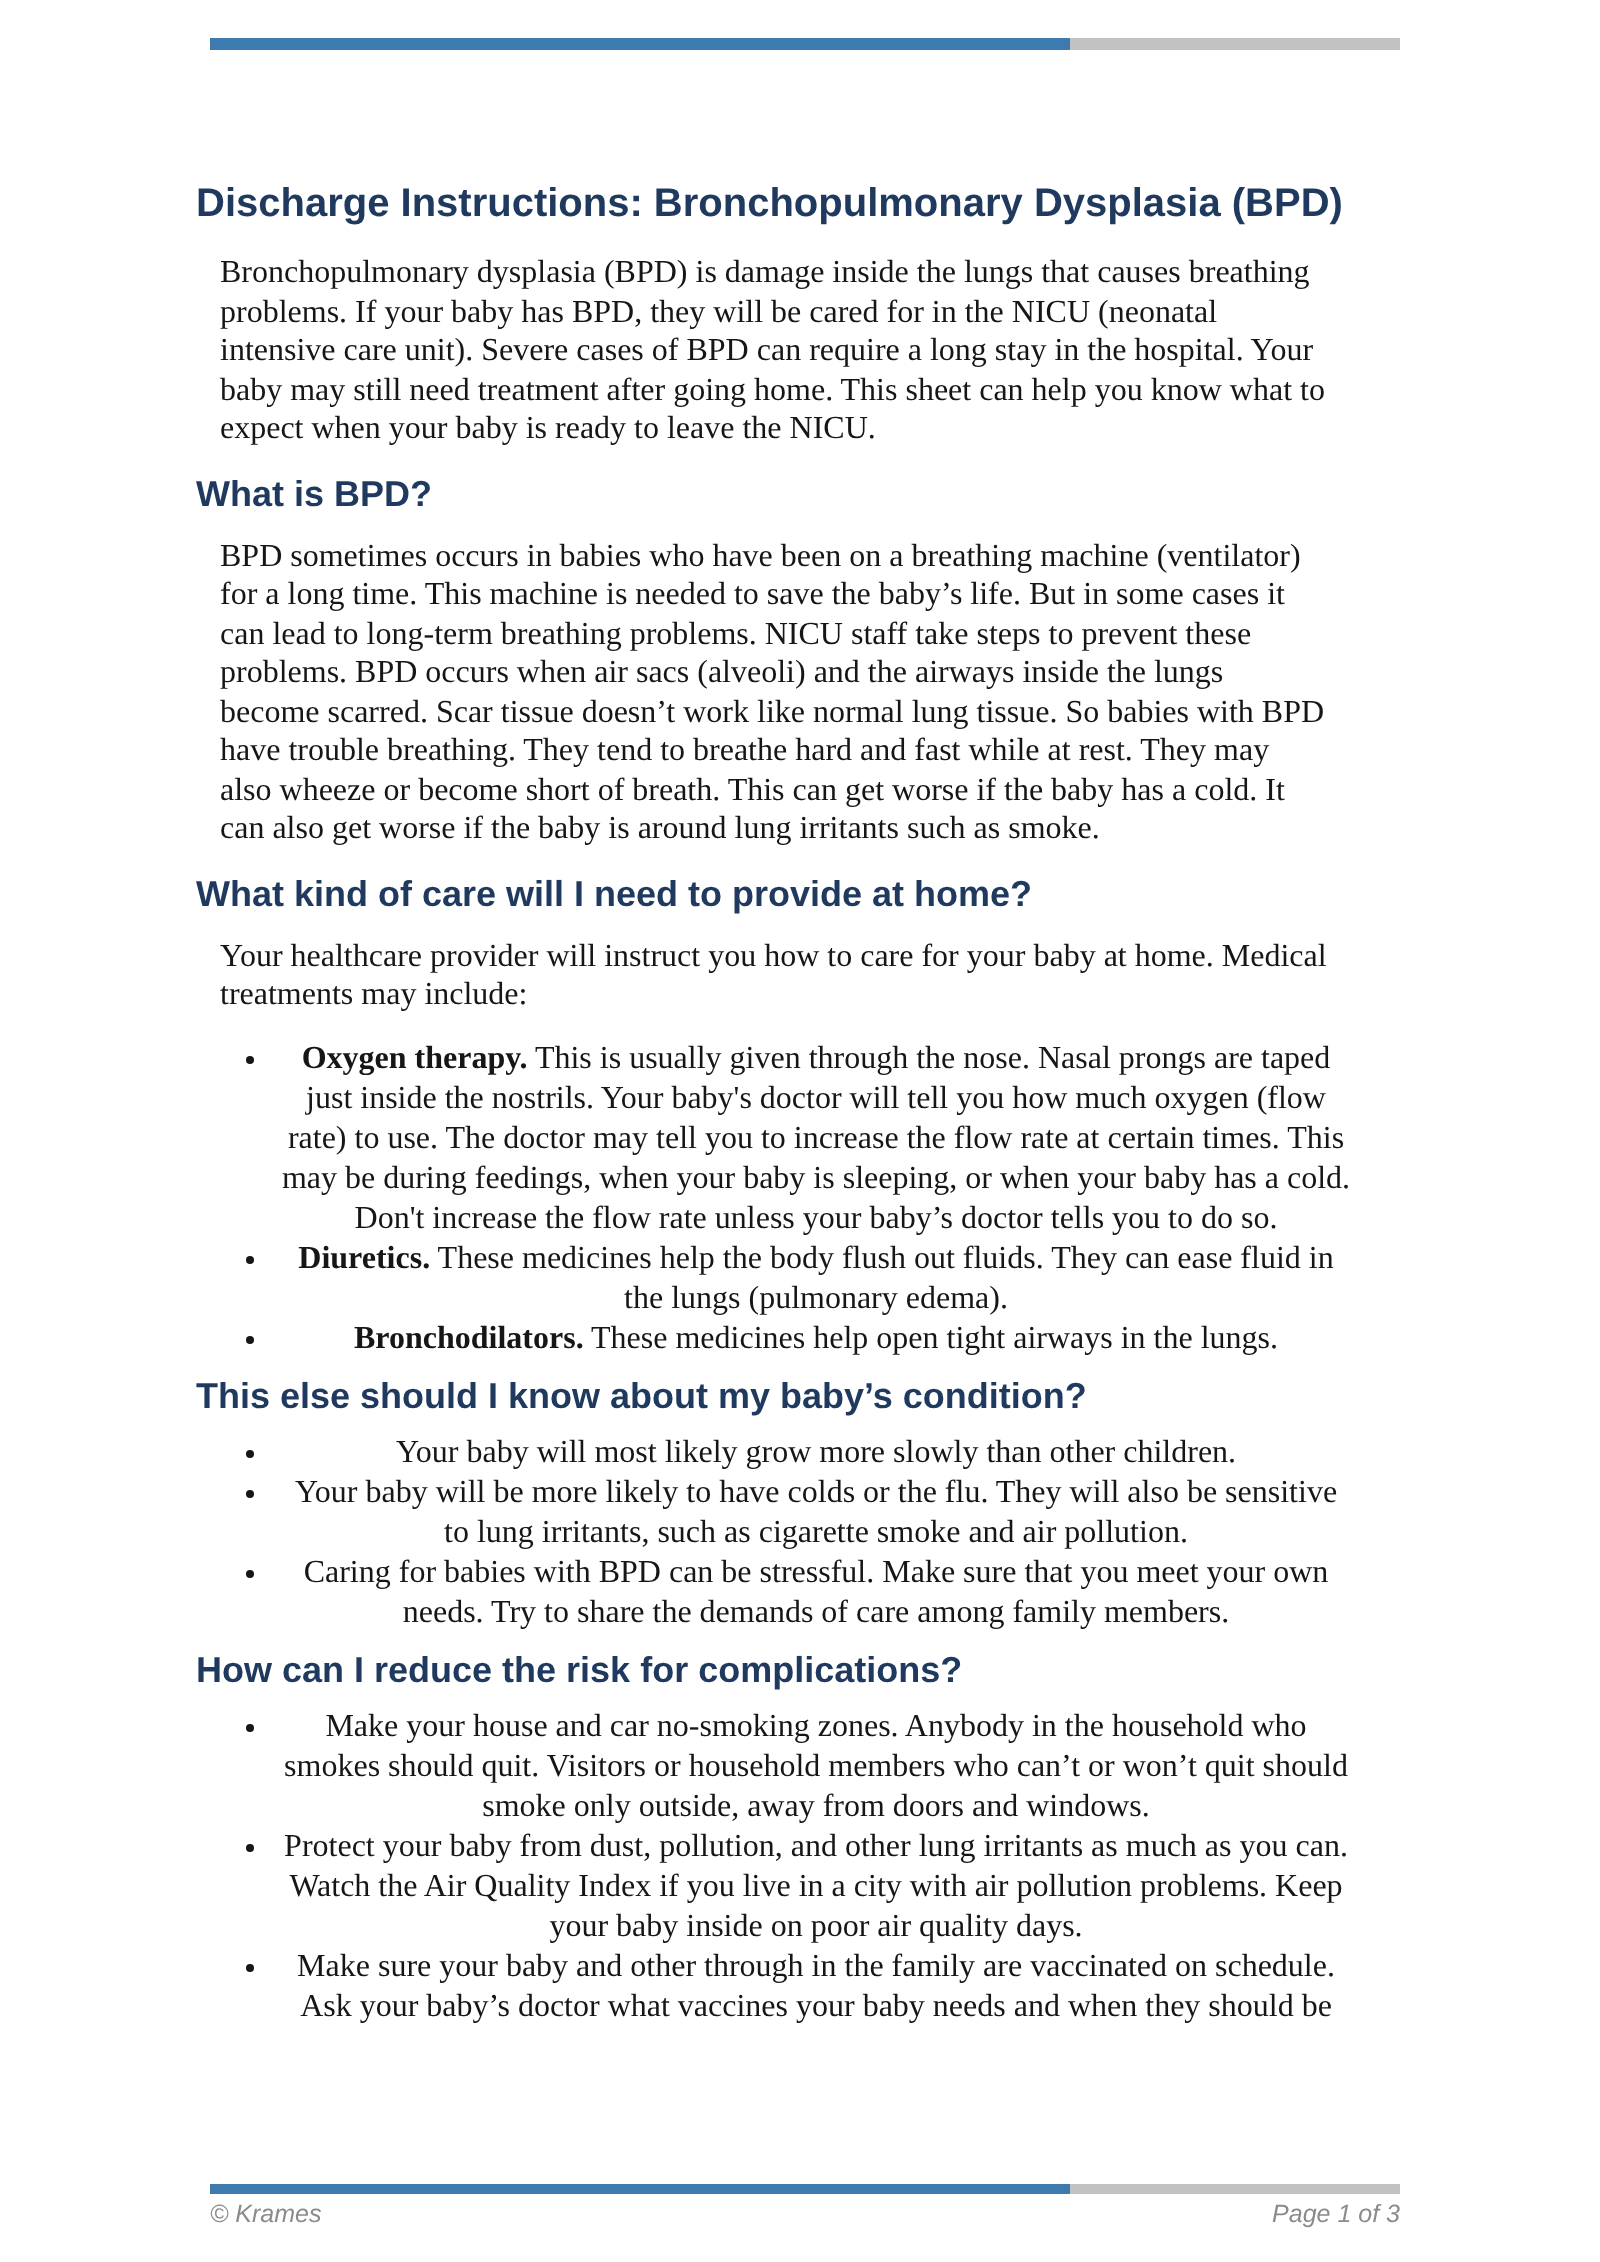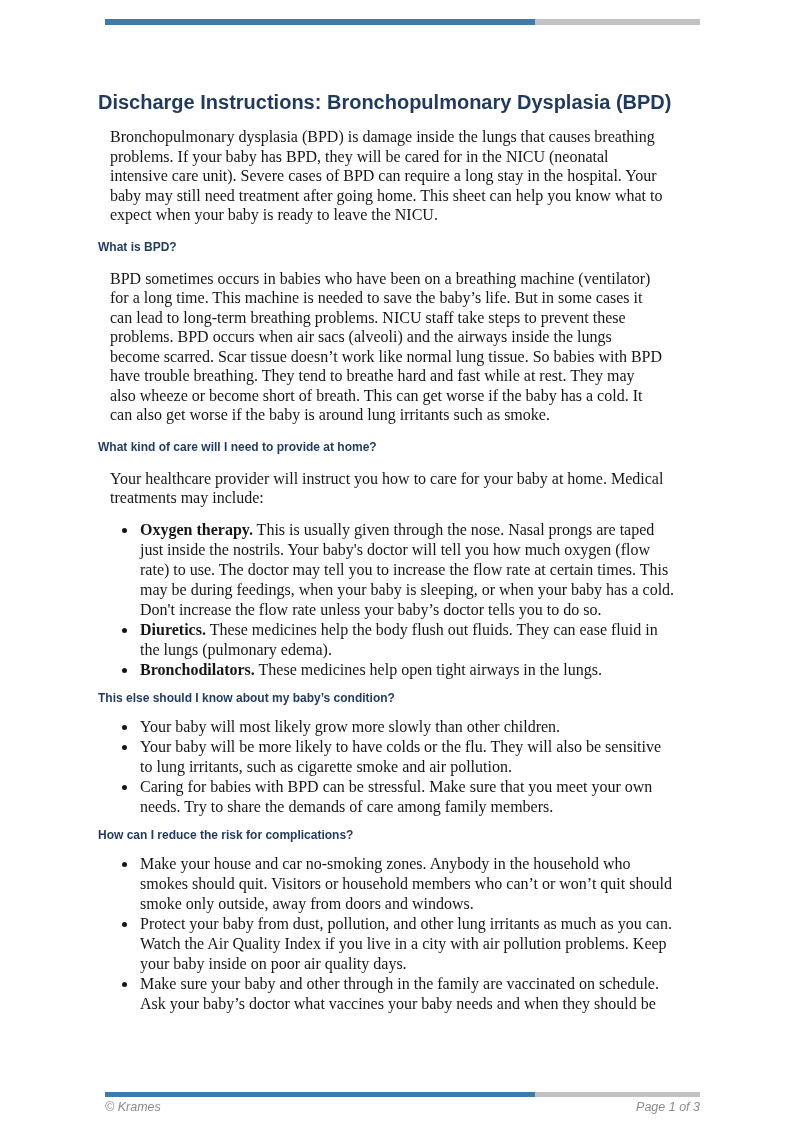--- a/index.html
+++ b/index.html
@@ -37,35 +37,36 @@
     font-family: "Liberation Sans", sans-serif;
     font-weight: bold;
     font-size: 20px;
     line-height: 25px;
     color: #1f3a5e;
     margin: 0 0 12px 0;
   }
   h2 {
     font-family: "Liberation Sans", sans-serif;
     font-weight: bold;
-    font-size: 12px;
+    font-size: 18px;
     line-height: 20px;
     color: #1f3a5e;
     margin: 8px 0 9px 0;
   }
   h2.first { margin-top: 7px; }
   p {
     font-size: 16px;
     line-height: 19.5px;
     margin: 12px;
   }
   ul {
     margin: 9px 0 0 0;
     padding: 0 0 0 40px;
     list-style: disc outside;
+    text-align: center;
   }
   li {
     font-size: 16px;
     line-height: 20px;
     padding-left: 2px;
   }
   li b { font-weight: bold; }
   .footer-text {
     position: absolute;
     left: 105px;

